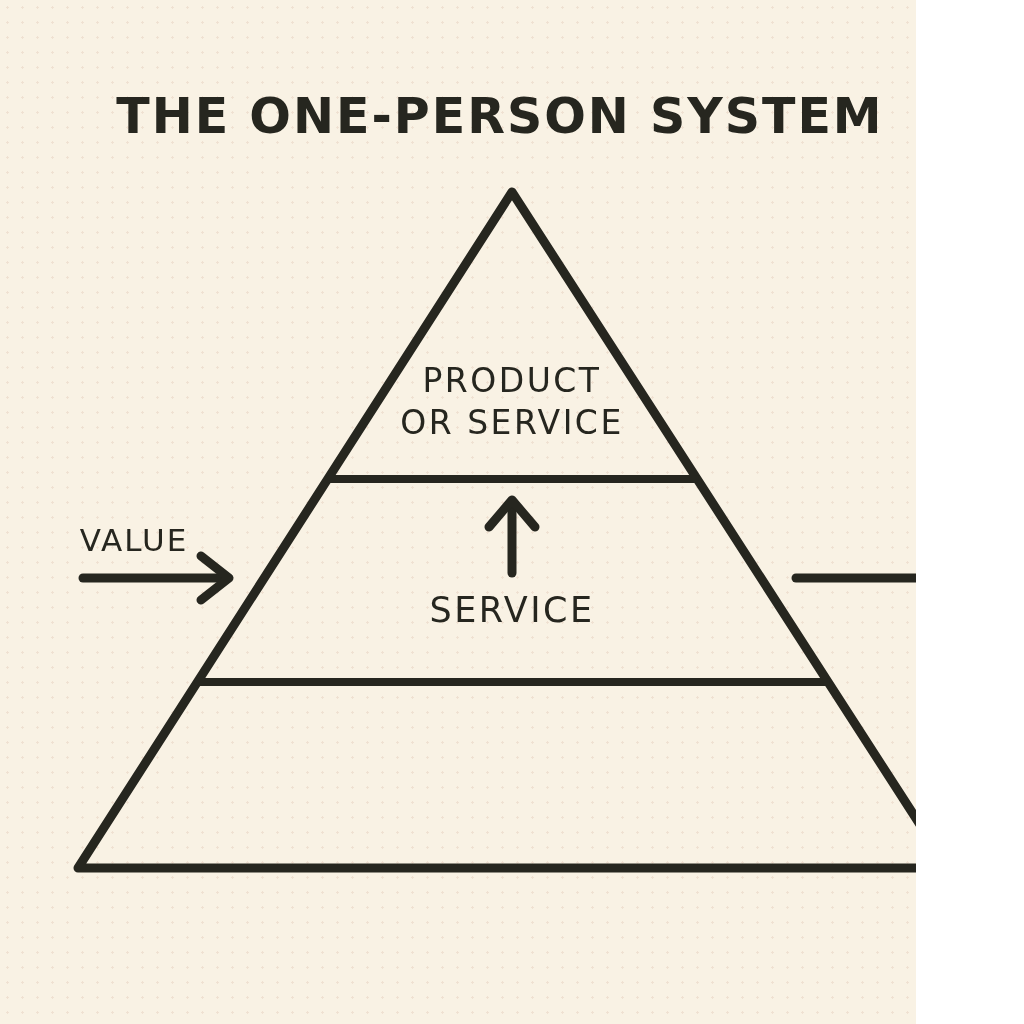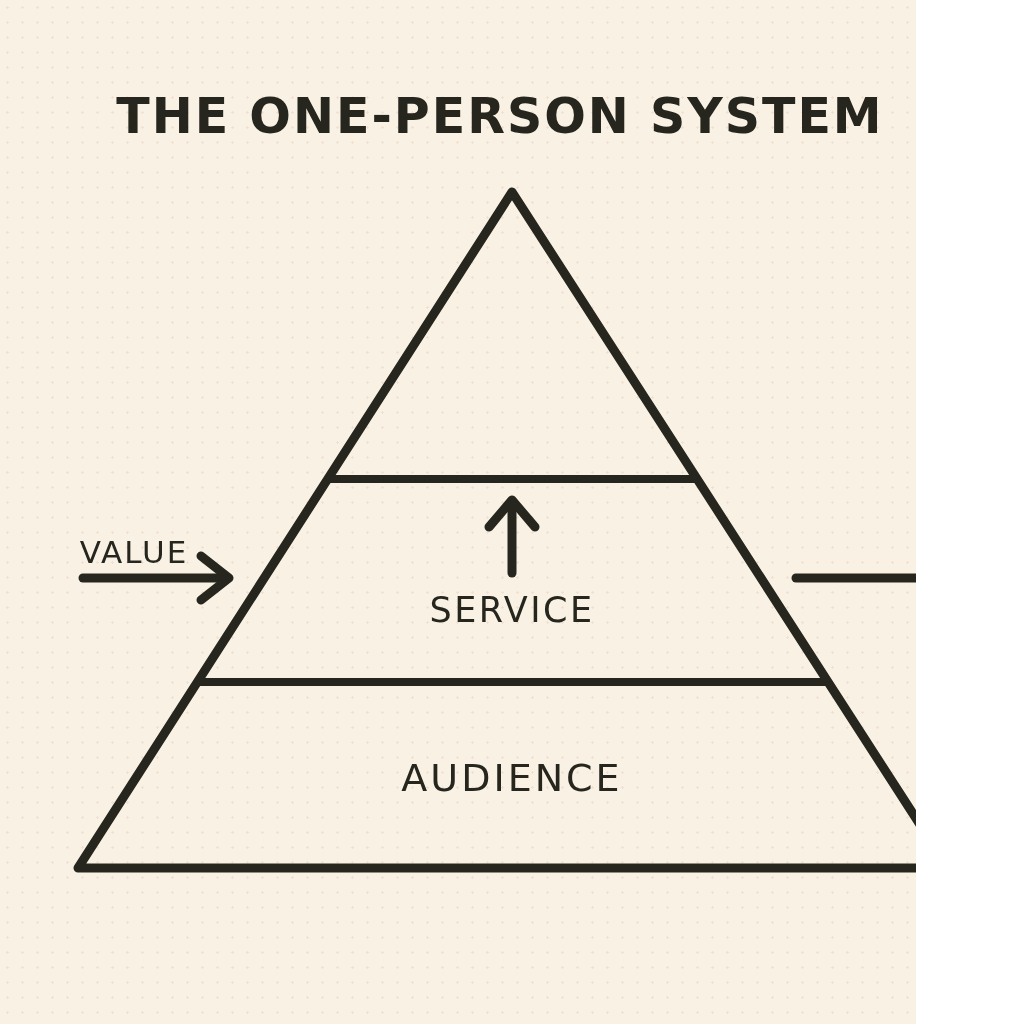--- a/index.html
+++ b/index.html
@@ -63,21 +63,21 @@
     font-size: 38px; letter-spacing: 3px;
   }
   .flow-label {
     position: absolute;
     font-size: 31px;
     font-weight: 500;
     letter-spacing: 2px;
     color: var(--ink);
     text-align: center;
   }
-  .flow-value  { top: 534px; left: 54px;  width: 160px; }
+  .flow-value  { top: 522px; left: 54px;  width: 160px; }
   .flow-income { top: 521px; left: 816px; width: 160px; }
 </style>
 </head>
 <body>
 
 <div class="canvas">
 
   <div class="title">THE ONE-PERSON SYSTEM</div>
 
   <svg class="diagram" width="1024" height="1024" viewBox="0 0 1024 1024">
@@ -97,22 +97,23 @@
       <path class="stroke arrow" d="M 201 556 L 229 578 L 201 600"></path>
     </g>
 
     <g>
       <path class="stroke arrow" d="M 796 578 L 950 578"></path>
       <path class="stroke arrow" d="M 929 556 L 957 578 L 929 600"></path>
     </g>
   </svg>
 
   <div class="tier-label tier-top">
+    <div>PRODUCT</div>
+    <div>OR SERVICE</div>
   </div>
 
   <div class="tier-label tier-middle">SERVICE</div>
 
-  <div class="tier-label tier-bottom">AUDIENCE</div>
 
   <div class="flow-label flow-value">VALUE</div>
 
 
 </div>
 
 </body></html>

